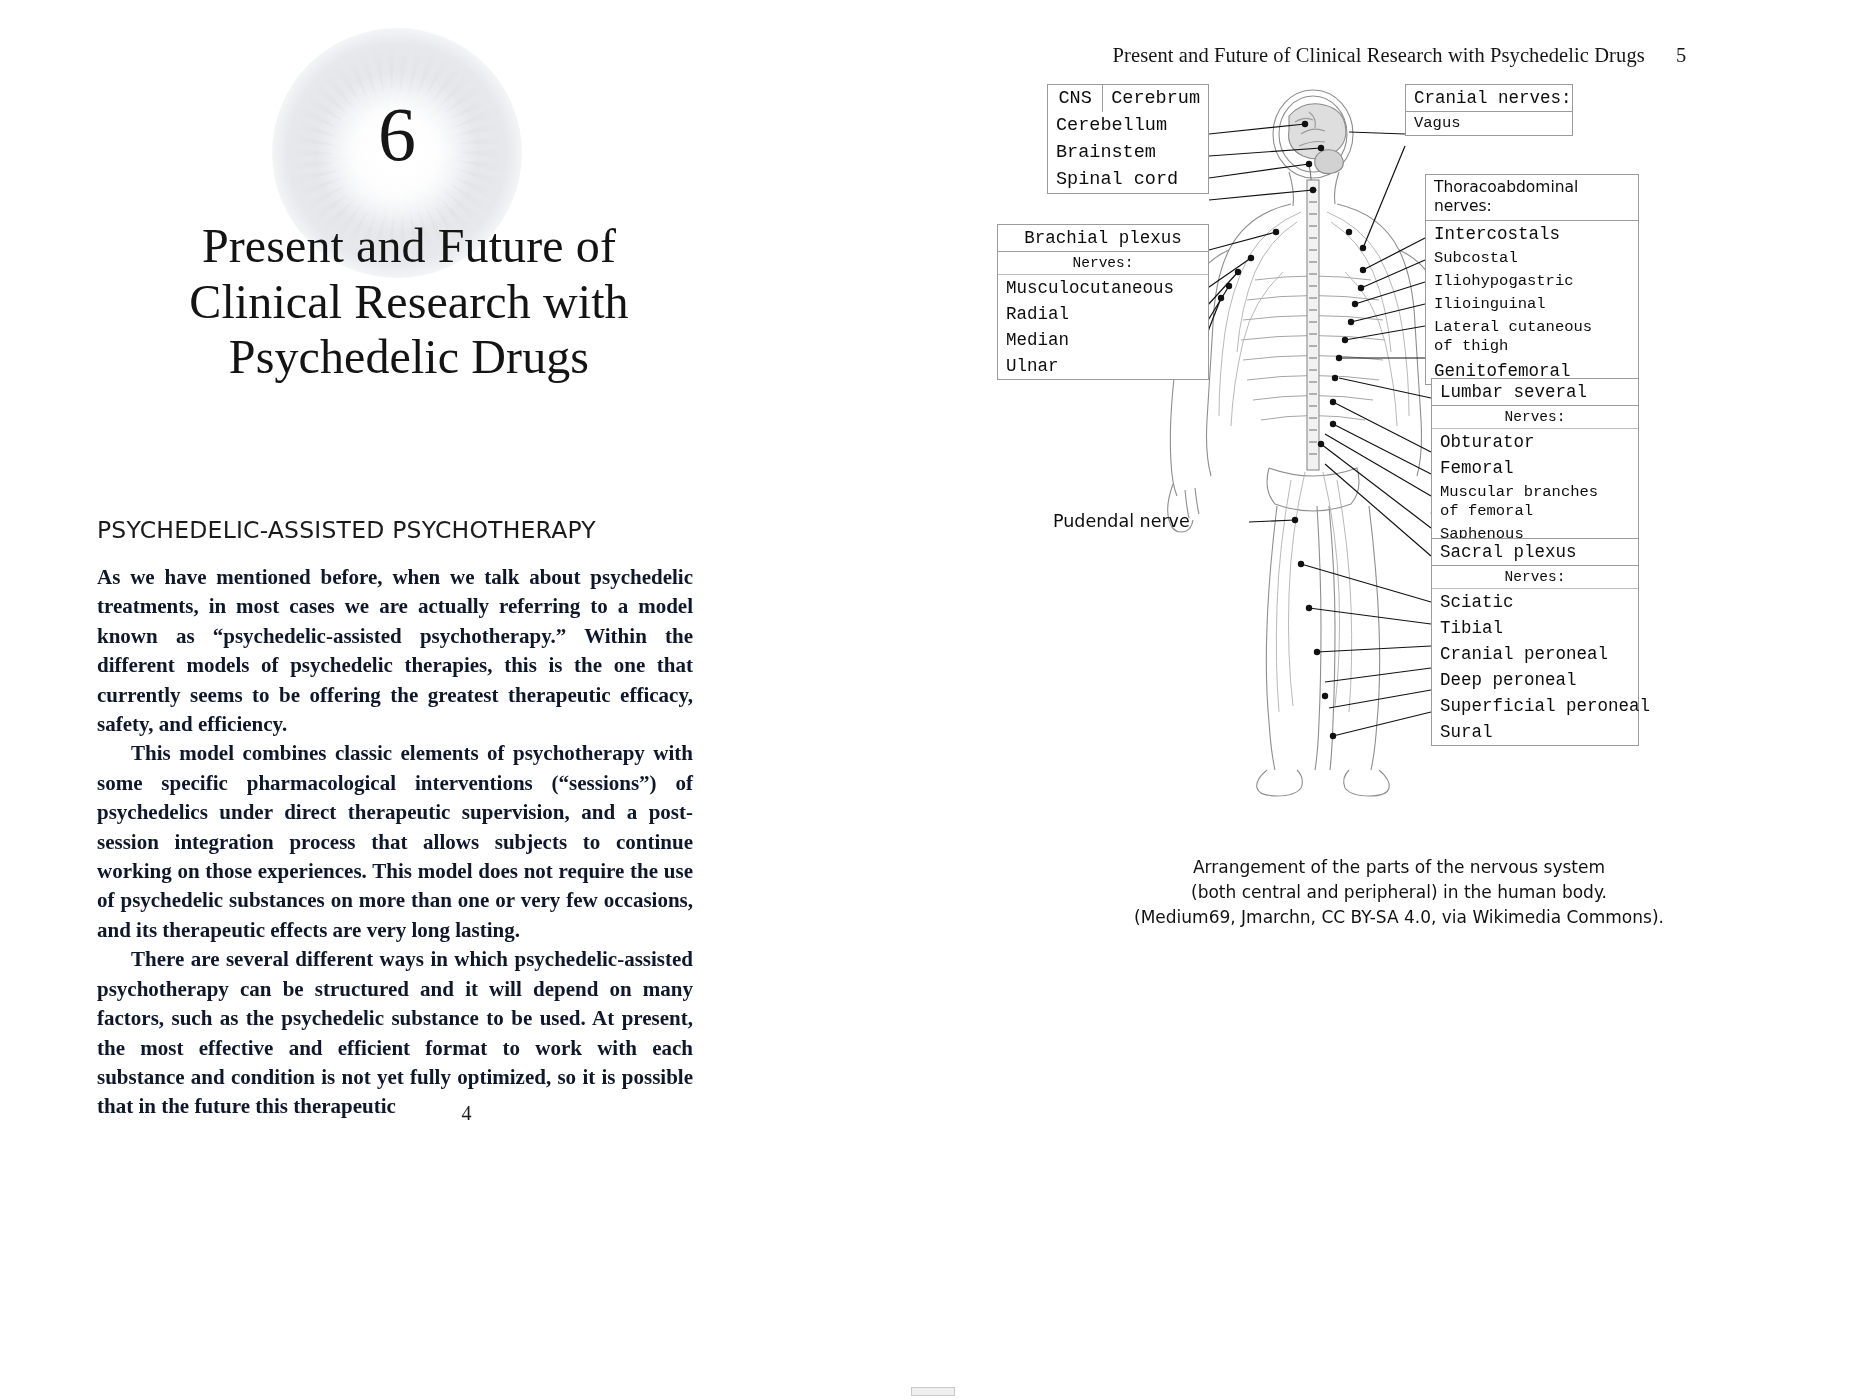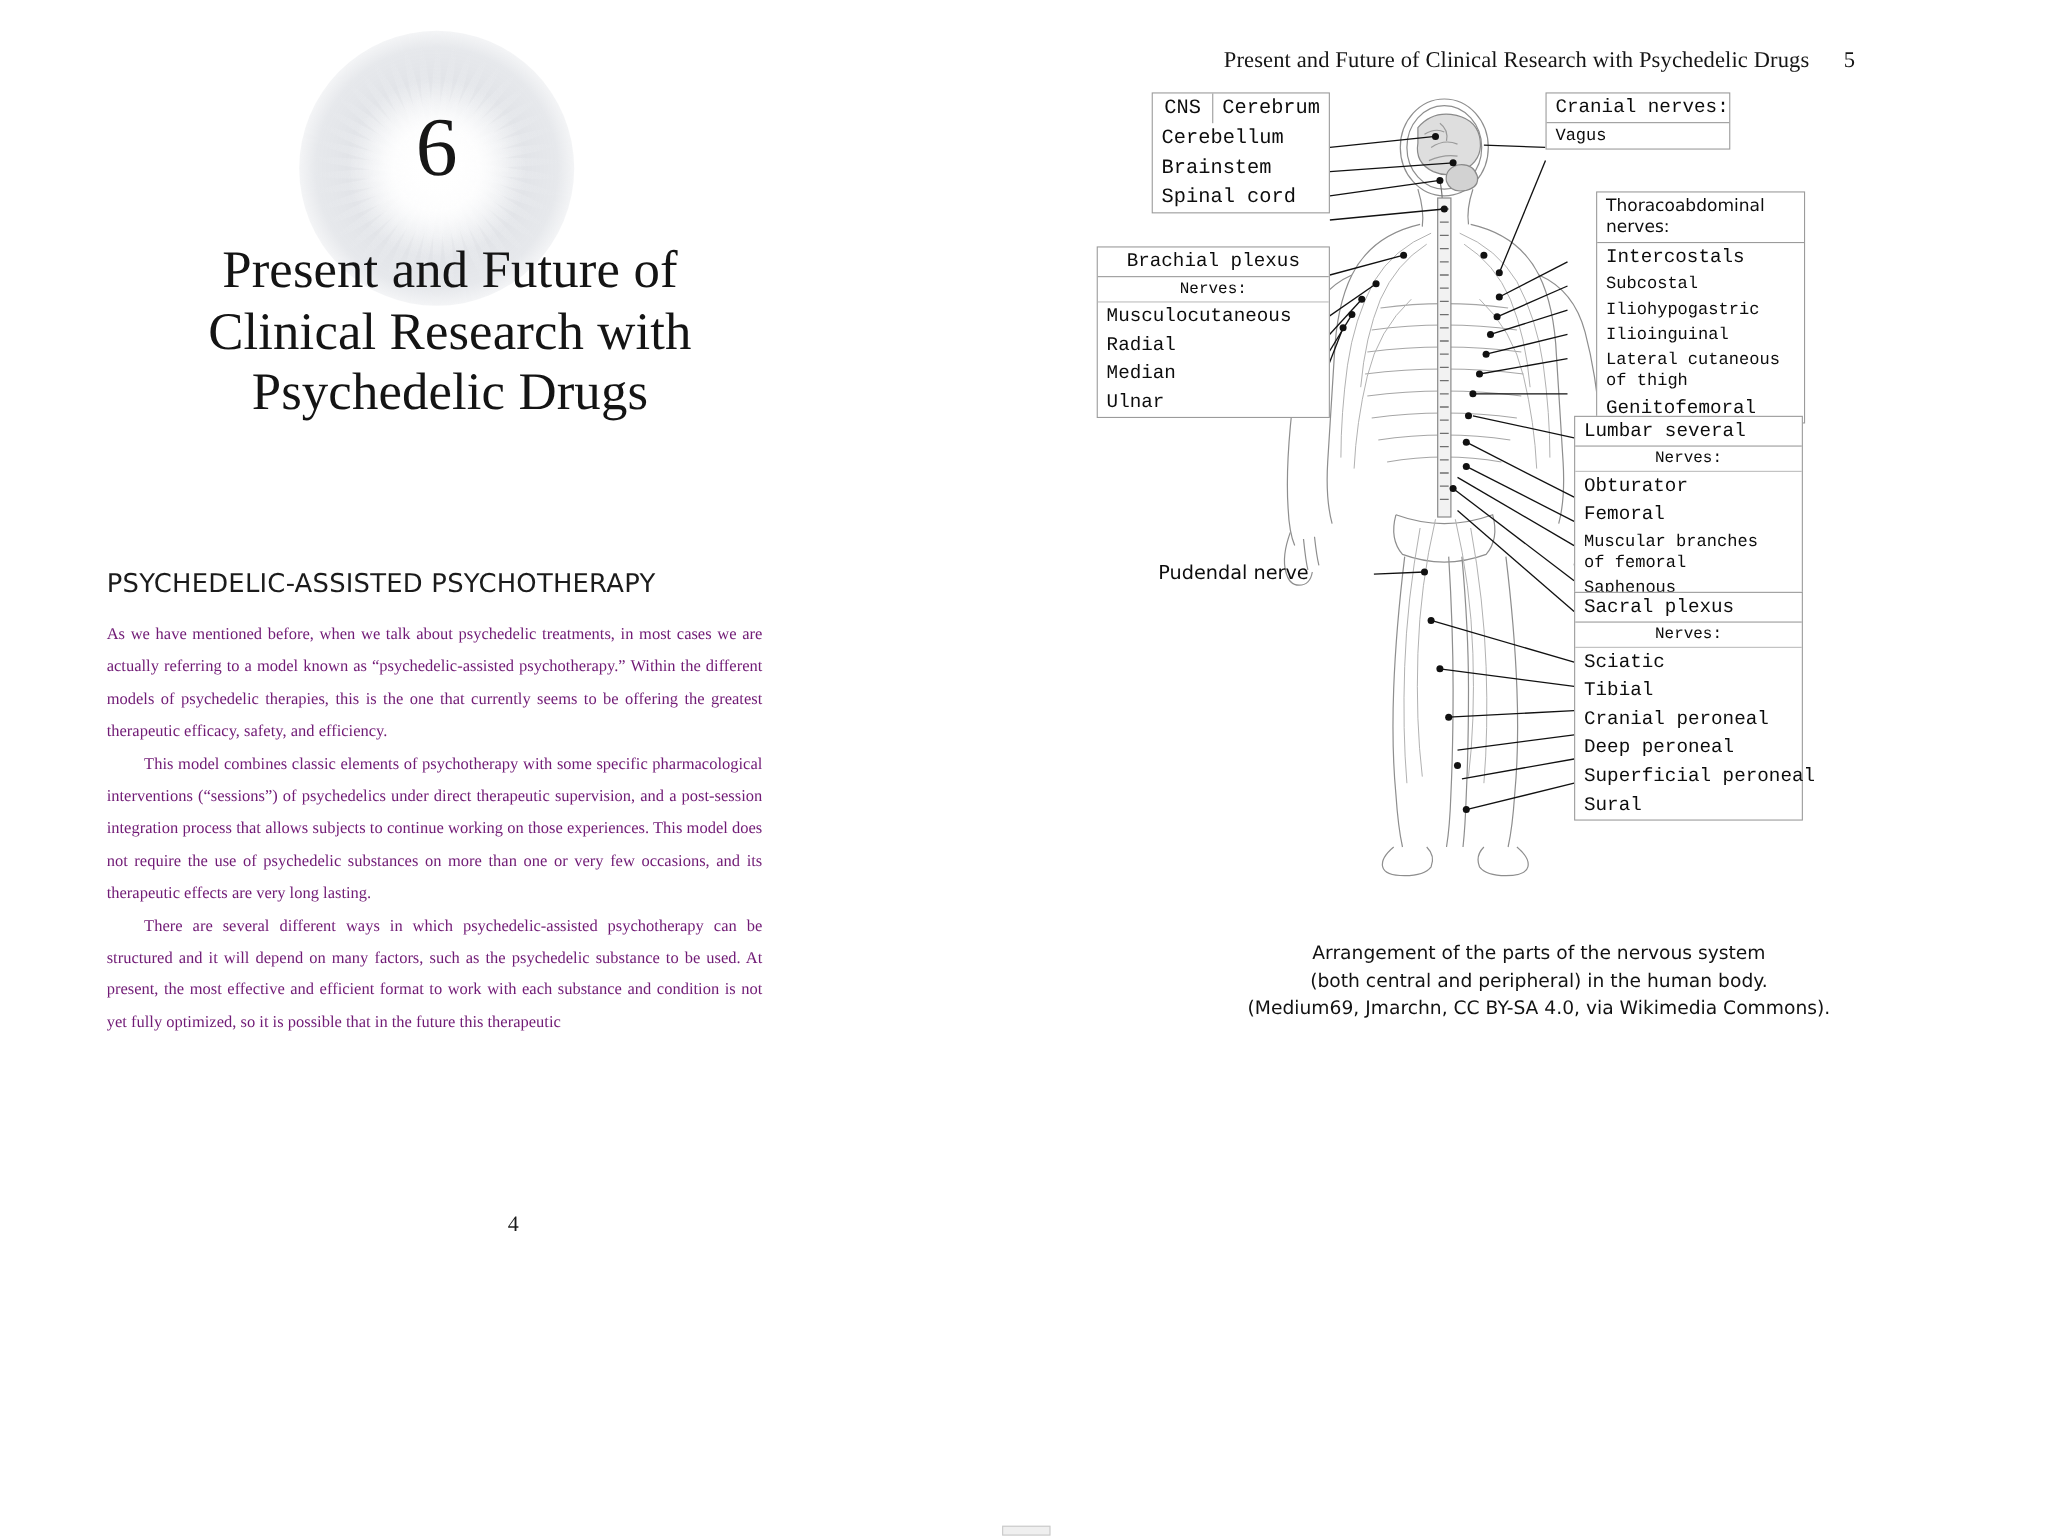--- a/index.html
+++ b/index.html
@@ -83,25 +83,26 @@
     width: 620px;
     font-family: "DejaVu Sans", sans-serif;
     font-size: 23.5px;
     letter-spacing: 0.2px;
     color: #1b1b1b;
     font-weight: 400;
   }
   .body-col {
     position: absolute;
     font-family: "Liberation Serif", serif;
-    font-size: 15px;
+    font-size: 21px;
     line-height: 29.4px;
     text-align: justify;
-    color: #701a75;
+    color: #0f172a;
     hyphens: manual;
+    font-weight: bold;
   }
   #left-body {
     left: 97px; top: 563px; width: 596px;
   }
   .body-col p { margin: 0; }
   .body-col p + p { text-indent: 34px; }
 
   #page-number-left {
     position: absolute;
     left: 0; right: 0; top: 1102px;
@@ -492,21 +493,21 @@
         <div class="row t-17 center">Brachial plexus</div>
         <div class="rule"></div>
         <div class="row t-14 center">Nerves:</div>
         <div class="thinrule"></div>
         <div class="row t-17 right">Musculocutaneous</div>
         <div class="row t-17 right">Radial</div>
         <div class="row t-17 right">Median</div>
         <div class="row t-17 right">Ulnar</div>
       </div>
 
-      <div class="lbox" id="box-thoracoabdominal" style="left:392px; top:102px; width:190px;margin-left:26px;">
+      <div class="lbox" id="box-thoracoabdominal" style="left:392px; top:102px; width:214px;">
         <div style="padding:3px 8px 4px 8px;">
           <div class="t-15 left">Thoracoabdominal</div>
           <div class="t-15 left">nerves:</div>
         </div>
         <div class="rule"></div>
         <div class="row t-17 left">Intercostals</div>
         <div class="row t-15 left">Subcostal</div>
         <div class="row t-15 left">Iliohypogastric</div>
         <div class="row t-15 left">Ilioinguinal</div>
         <div class="row t-15 left" style="padding-bottom:0;">Lateral cutaneous</div>

